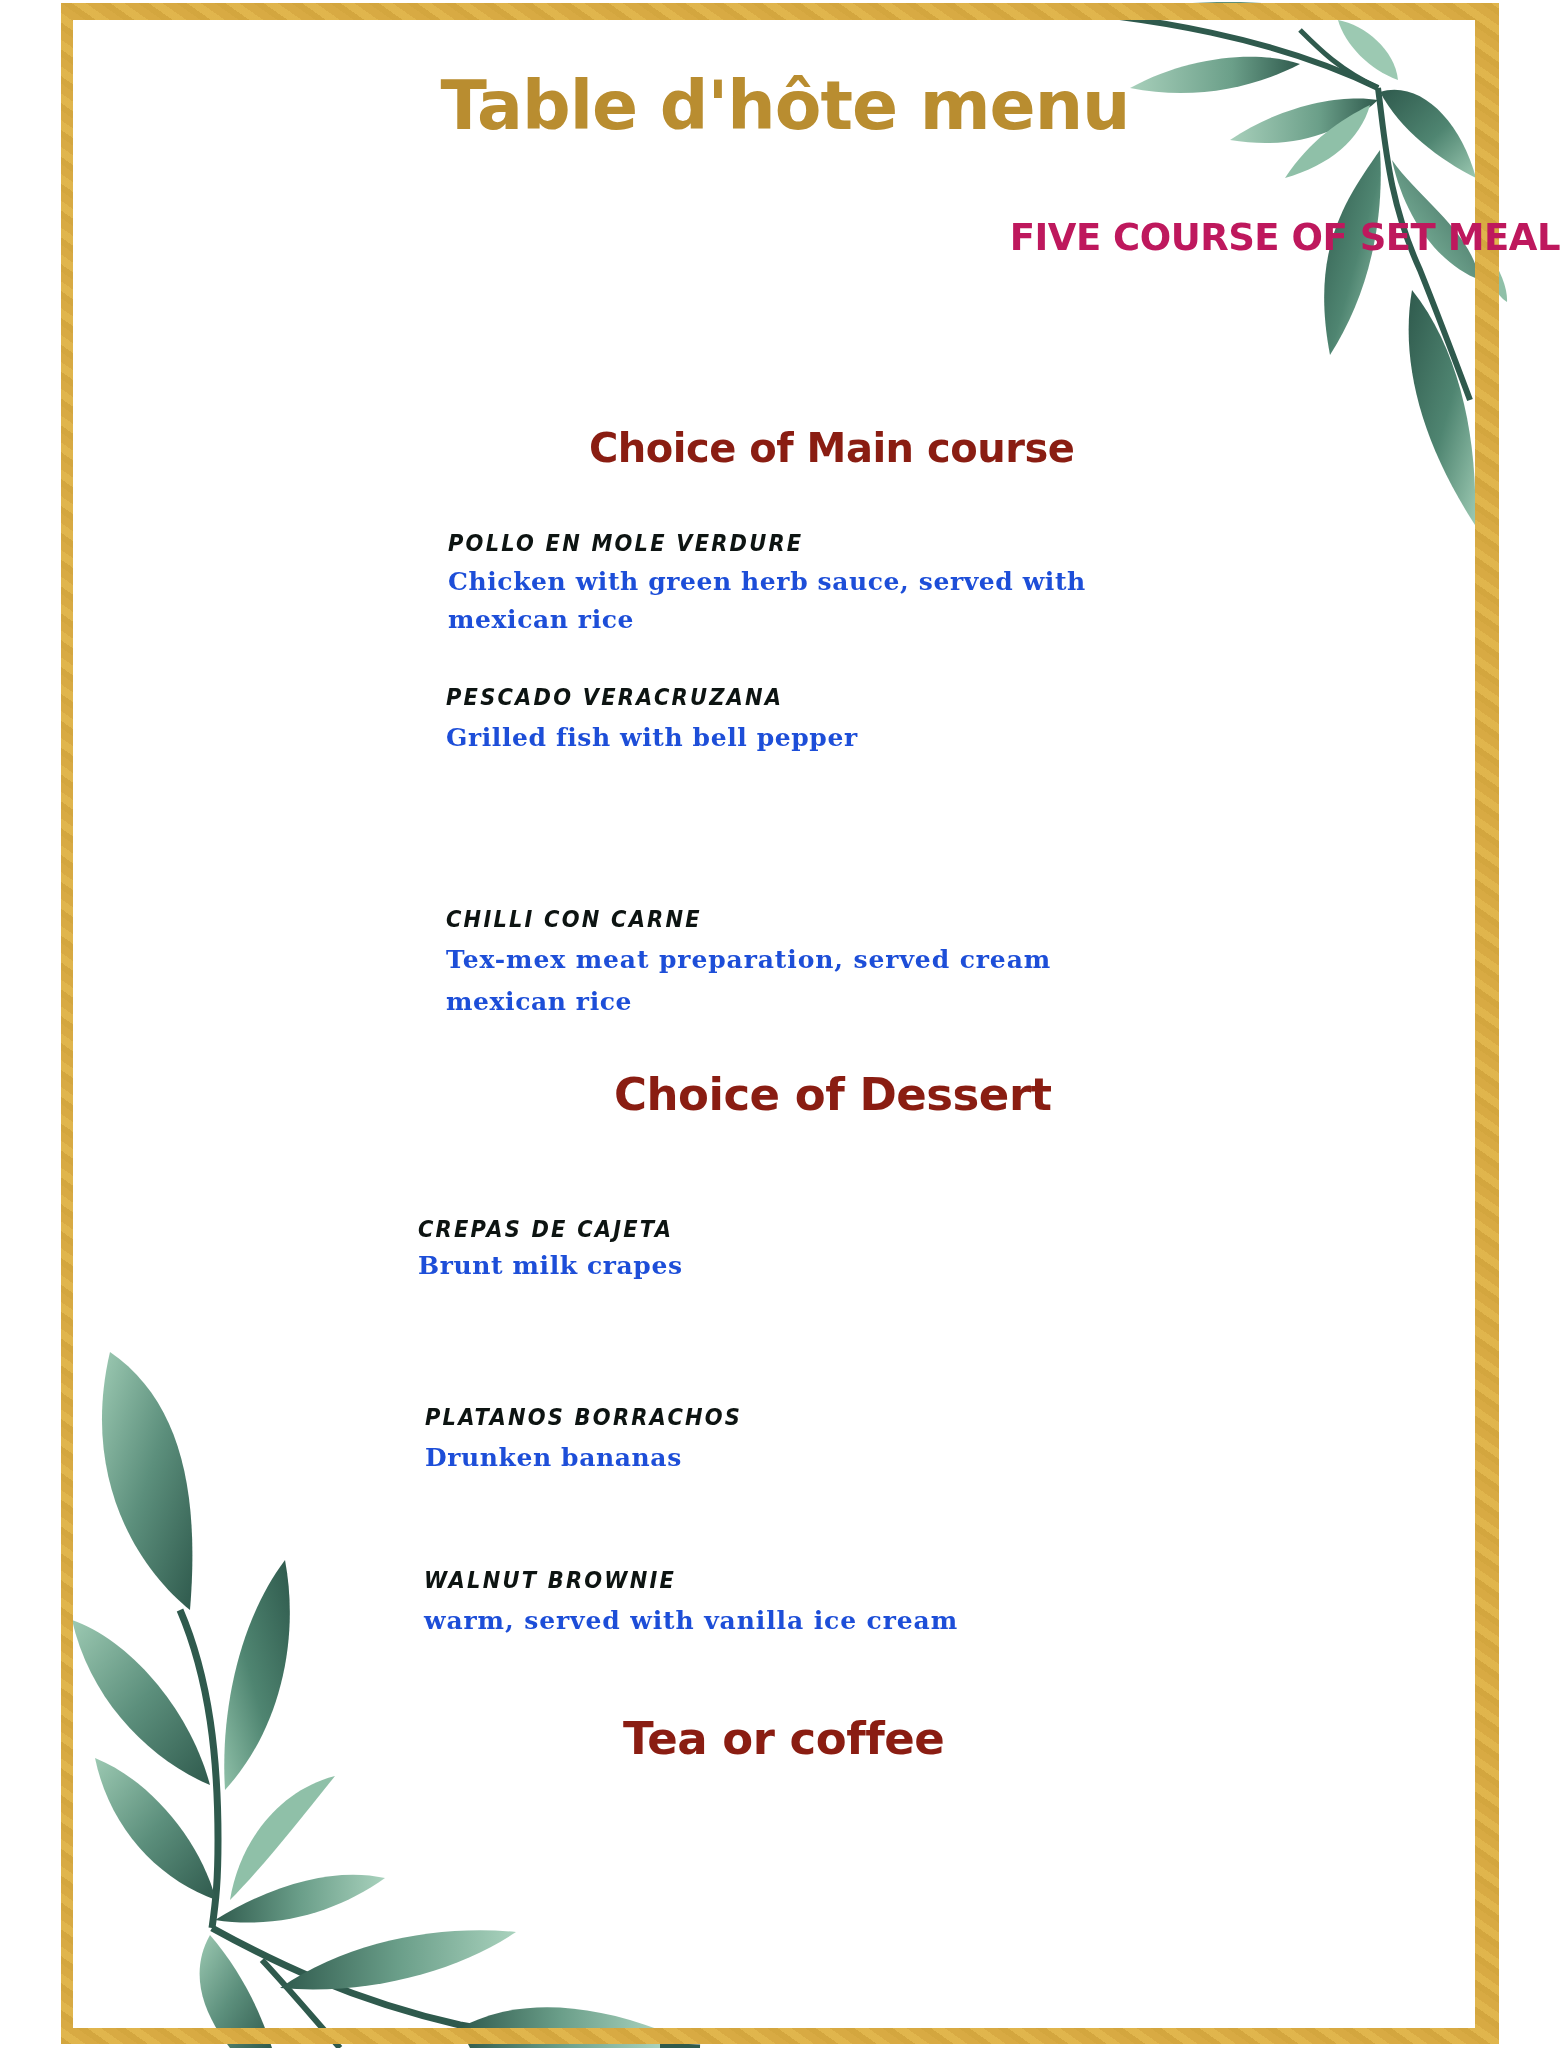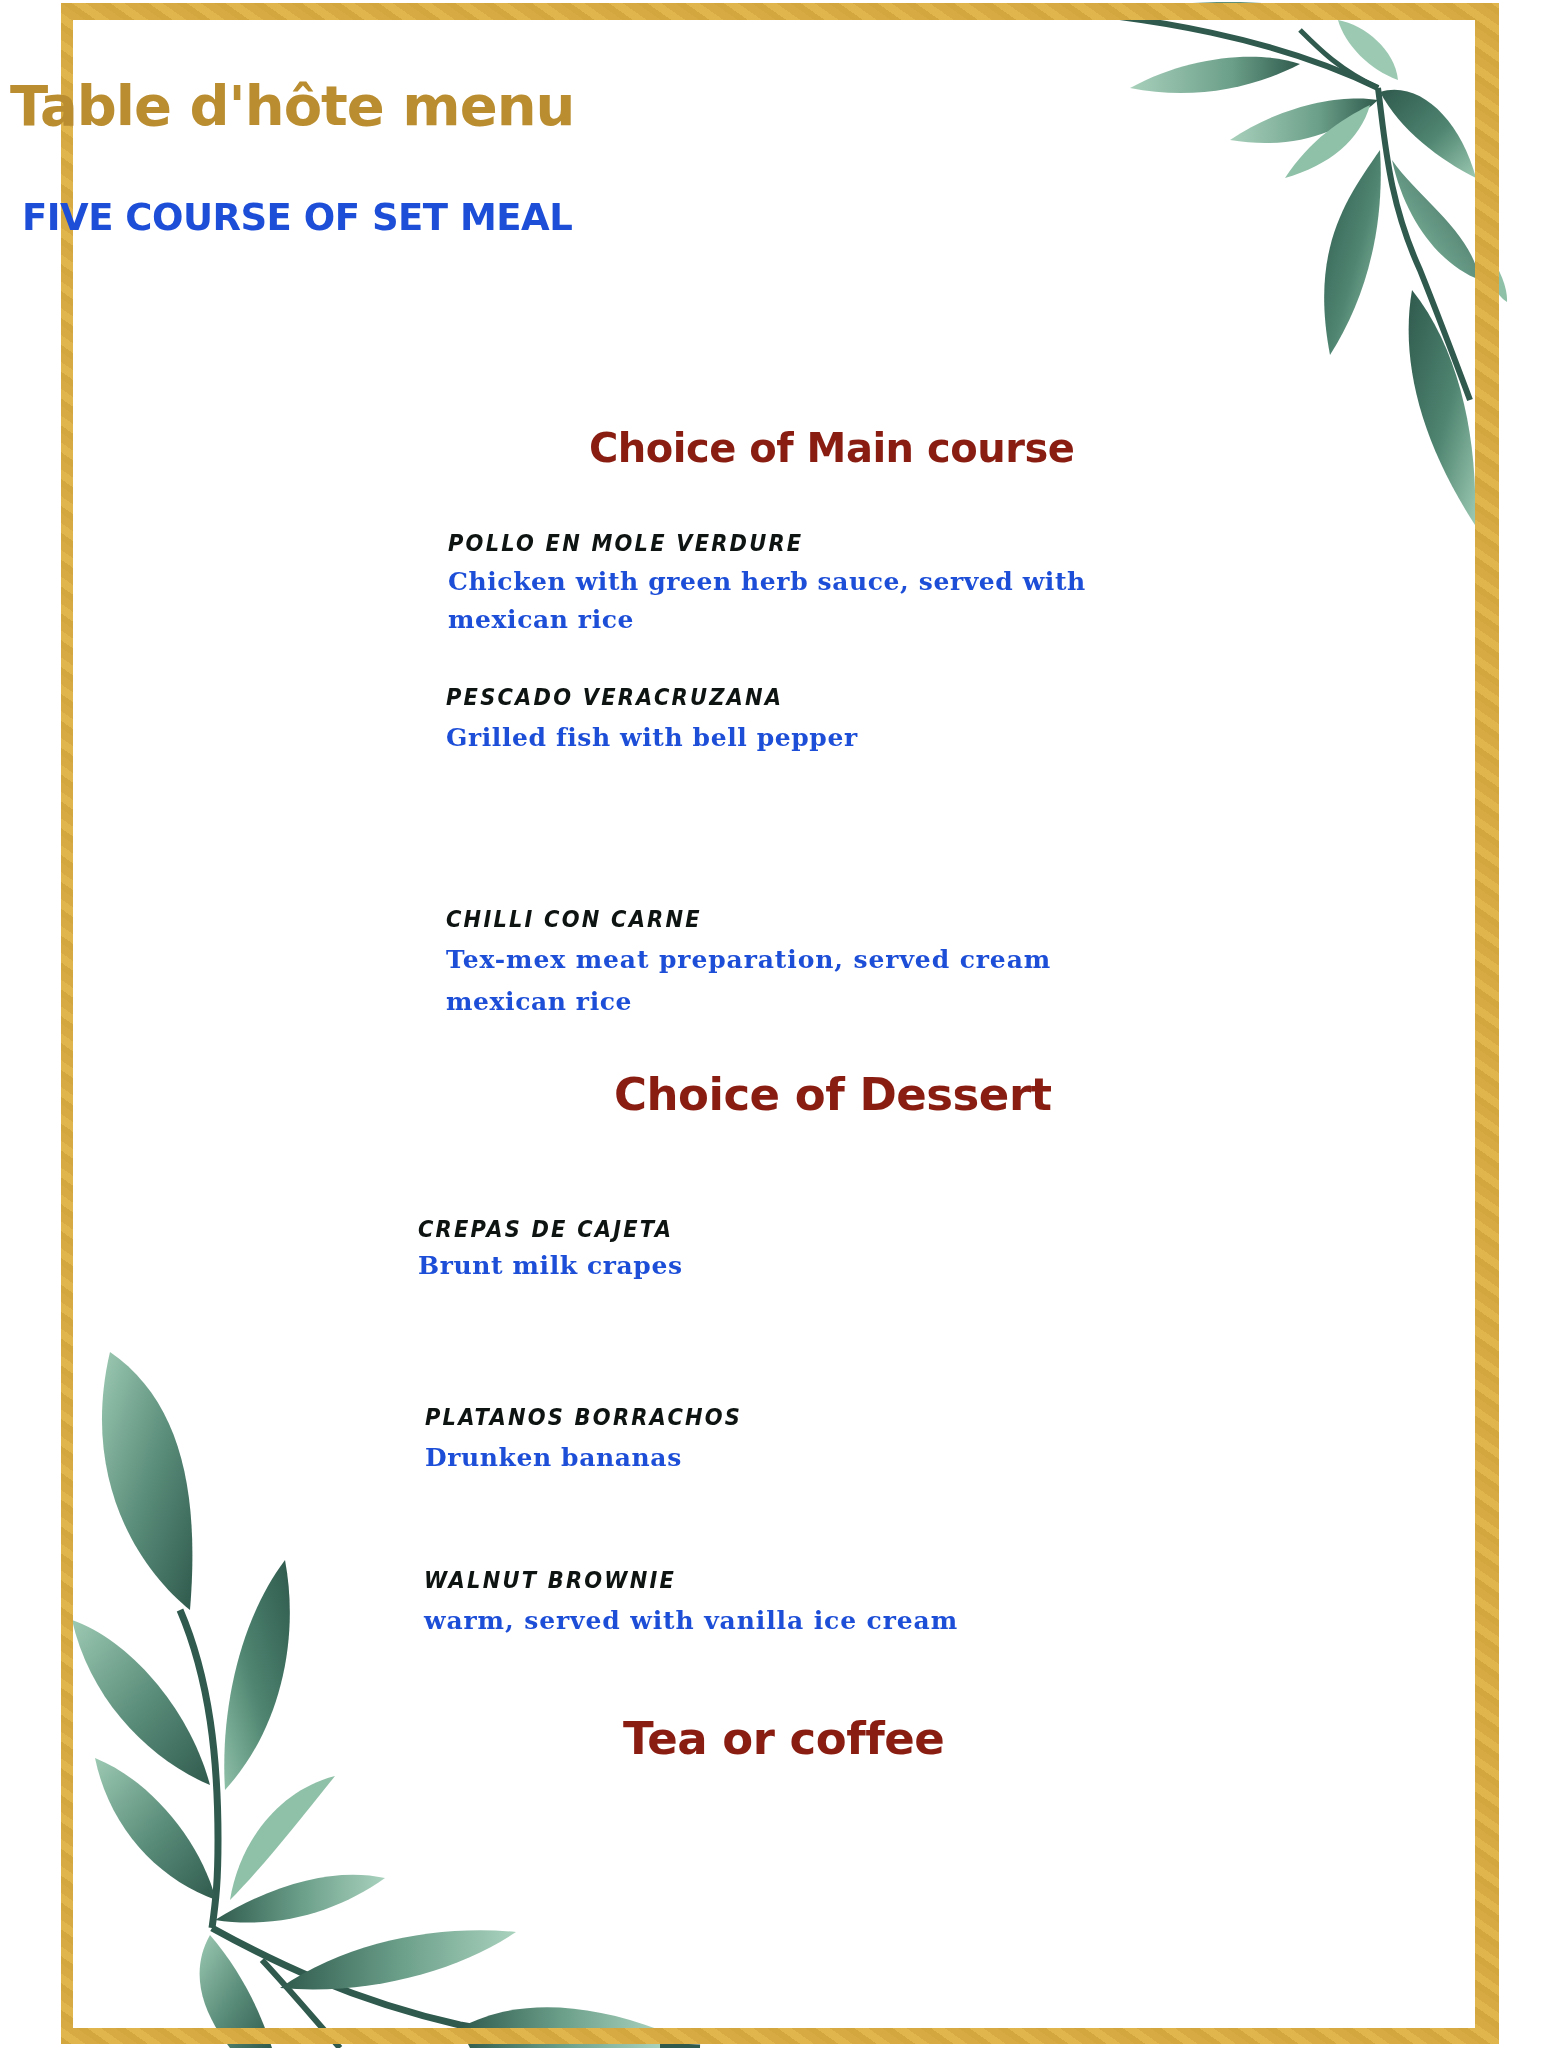--- a/index.html
+++ b/index.html
@@ -69,41 +69,42 @@
     width: 700px;
     height: 728px;
   }
 
   
   .title {
     position: absolute;
     left: 0;
     width: 1560px;
     top: 56px;
-    text-align: left;
+    text-align: center;
     padding-left: 10px;
     box-sizing: border-box;
     font-family: "DejaVu Sans", sans-serif;
     font-weight: bold;
-    font-size: 56px;
+    font-size: 68px;
     line-height: 100px;
     color: #b98d30;
     letter-spacing: -1px;
   }
   .subtitle {
     position: absolute;
     left: 0;
     width: 1560px;
-    text-align: left;
-    font-family: "DejaVu Sans", sans-serif;
-    font-weight: bold;
-    color: #1d4ed8;
+    text-align: right;
+    font-family: "DejaVu Sans", sans-serif;
+    font-weight: bold;
+    color: #be185d;
     font-size: 37px;
     line-height: 44px;
     letter-spacing: -0.5px;
+    margin-top: 20px;
   }
   .subtitle.line1 { top: 196px; padding-left: 22px; box-sizing: border-box; }
   .subtitle.line2 { top: 268px; padding-left: 38px; box-sizing: border-box; }
 
   .section-heading {
     position: absolute;
     font-family: "DejaVu Sans", sans-serif;
     font-weight: bold;
     color: #8a1d12;
     white-space: nowrap;

